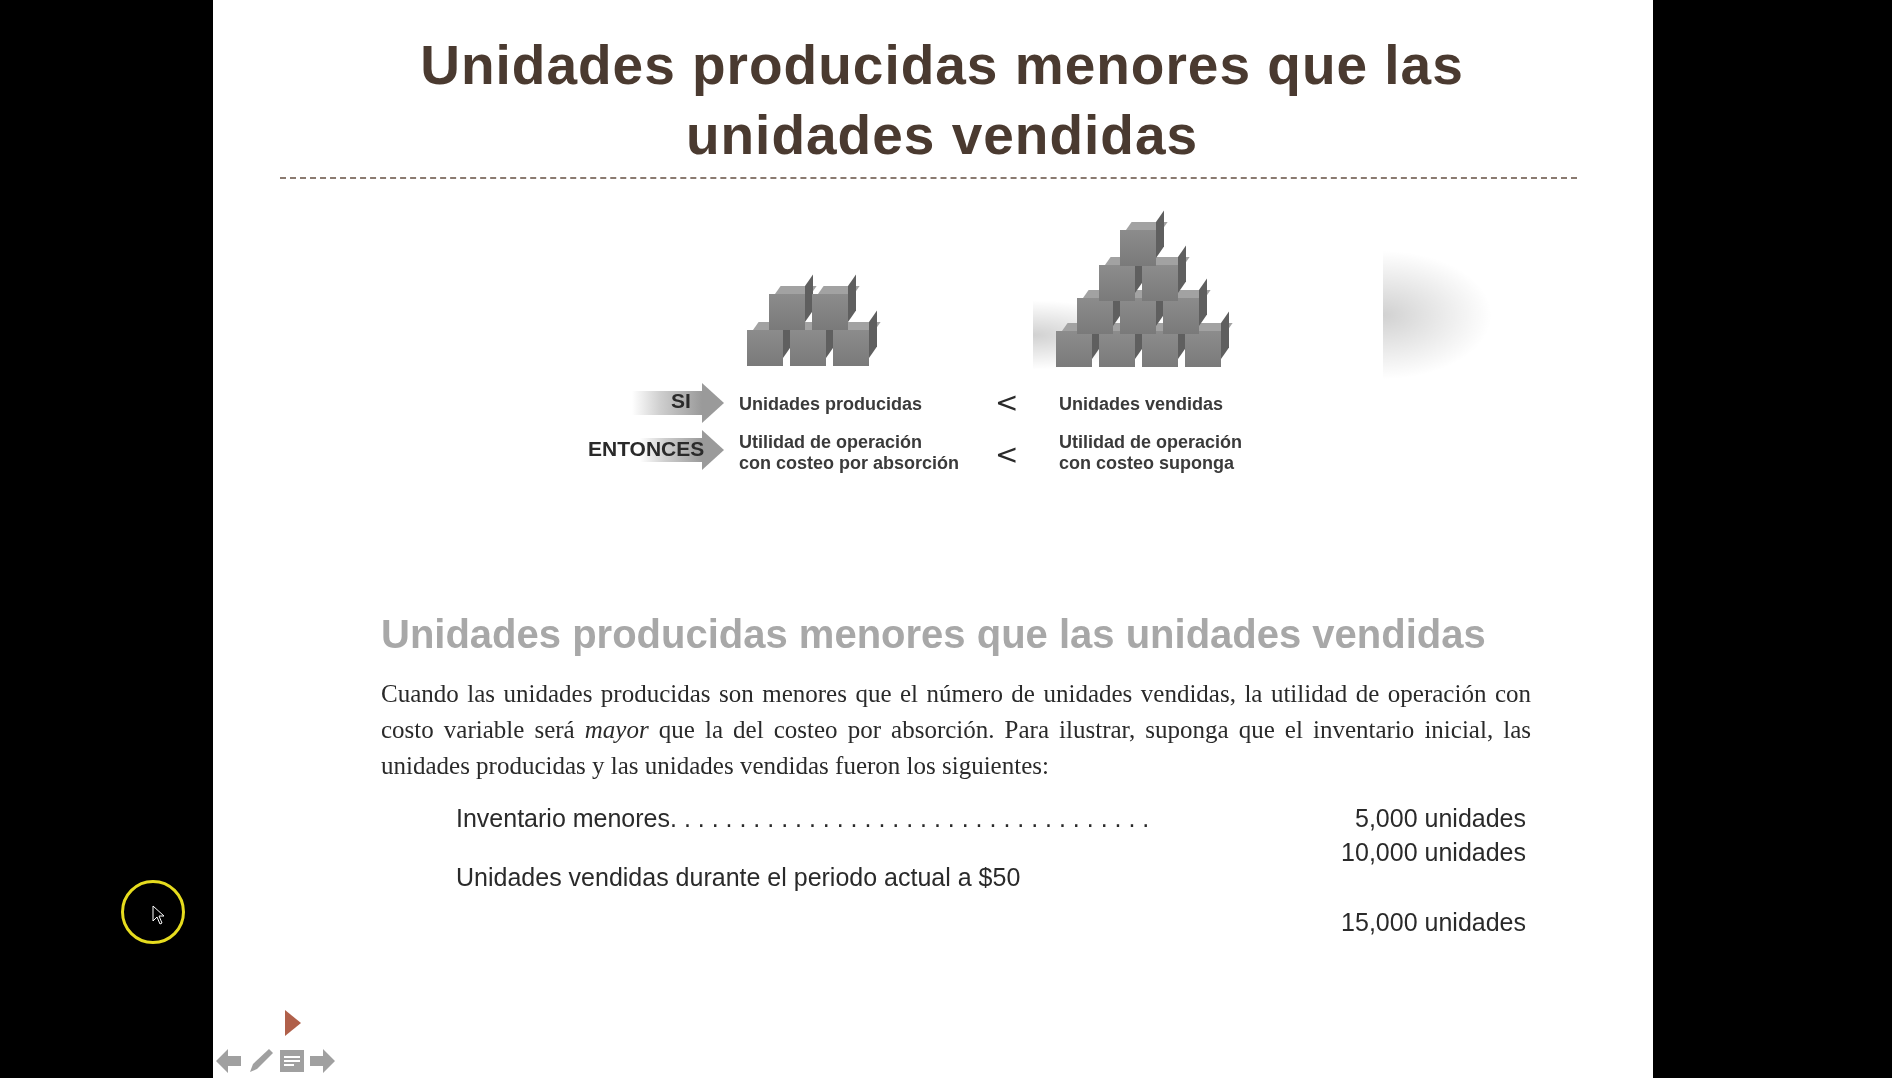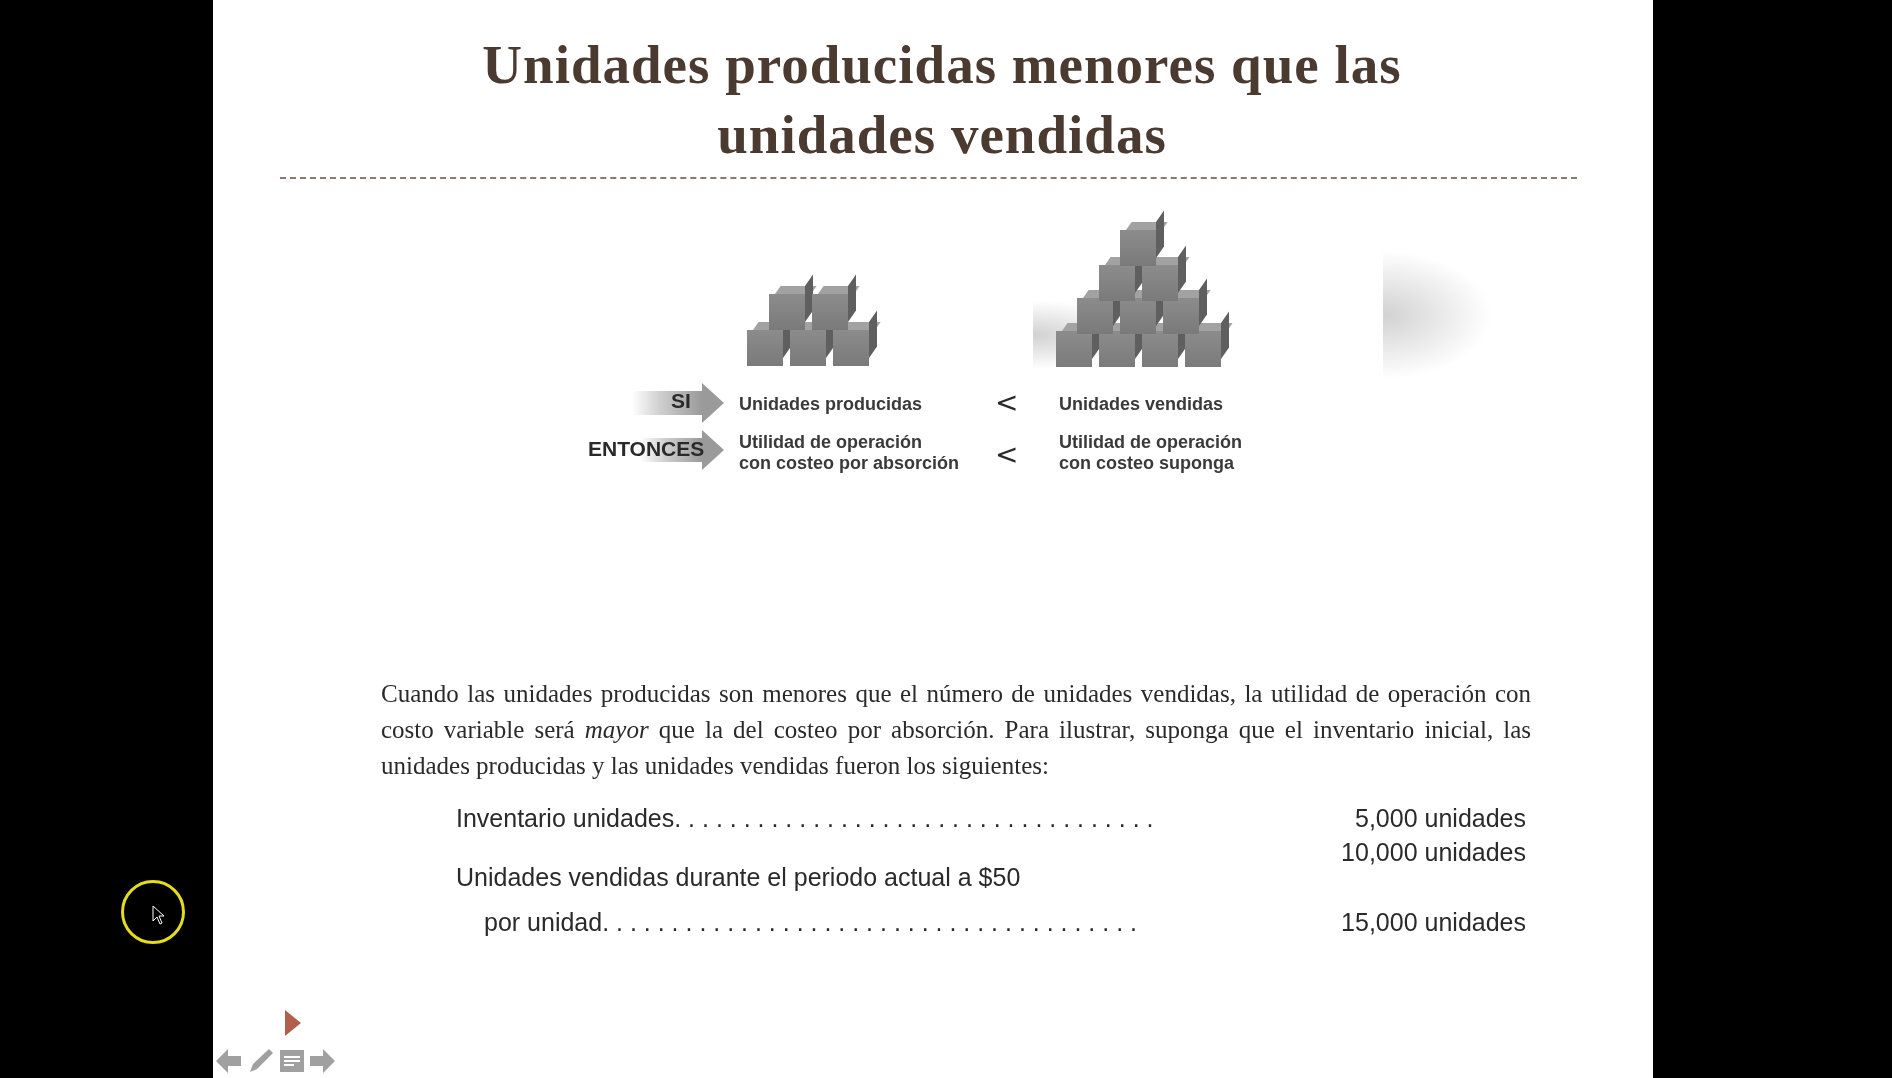--- a/index.html
+++ b/index.html
@@ -1,18 +1,18 @@
 <!DOCTYPE html>
 <html><head>
 <meta charset="utf-8">
 <style>
   html, body { margin:0; padding:0; }
   body { width:1892px; height:1078px; background:#000; position:relative; overflow:hidden; font-family:"Liberation Sans", sans-serif; }
   .slide { position:absolute; left:213px; top:0; width:1440px; height:1078px; background:#fff; }
-  .title { position:absolute; left:0; top:30px; width:1458px; text-align:center; font-family:Liberation Serif, serif; font-weight:bold; font-size:55px; line-height:70px; color:#4a3a30; letter-spacing:1px; }
+  .title { position:absolute; left:0; top:30px; width:1458px; text-align:center; font-family:Liberation Sans, sans-serif; font-weight:bold; font-size:55px; line-height:70px; color:#4a3a30; letter-spacing:1px; }
   .divider { position:absolute; left:67px; top:177px; width:1297px; height:0; border-top:2px dashed #8a7a70; }
 
   .figure { position:absolute; left:0; top:0; width:1720px; height:500px; }
   .cube { position:absolute; width:38px; height:36px; }
   .cube .front { position:absolute; left:0; bottom:0; width:36px; height:36px; background:linear-gradient(180deg,#8c8c8c 0%,#7a7a7a 100%); }
   .cube .top { position:absolute; left:6px; top:-8px; width:36px; height:8px; background:#a2a2a2; transform:skewX(-35deg); transform-origin:bottom left; }
   .cube .side { position:absolute; left:36px; top:-8px; width:8px; height:36px; background:#5f5f5f; transform:skewY(-55deg); transform-origin:top left; }
   .stack-shadow { position:absolute; background:radial-gradient(ellipse at left center, rgba(0,0,0,0.18), rgba(0,0,0,0) 70%); }
 
   .arrow { position:absolute; height:40px; }
@@ -149,37 +149,37 @@
       <div>Utilidad de operación</div>
       <div>con costeo por absorción</div>
     </div>
     <div class="lt" style="left:782px;top:438px;">&lt;</div>
     <div class="fig-text" style="left:846px;top:432px;">
       <div>Utilidad de operación</div>
       <div>con costeo suponga</div>
     </div>
   </div>
 
+  <div class="subhead">Unidades producidas menores que las unidades vendidas</div>
 
   <div class="para"><span>Cuando las unidades producidas son menores que el número de unidades vendidas, la utilidad de operación con costo variable será </span><span class="em">mayor</span><span> que la del costeo por absorción. Para ilustrar, suponga que el inventario inicial, las unidades producidas y las unidades vendidas fueron los siguientes:</span></div>
 
   <div class="table">
     <div class="row" style="top:0px;">
-      <span class="lab">Inventario unidades. . . . . . . . . . . . . . . . . . . . . . . . . . . . . . . . . . .</span>
+      <span class="lab">Inventario menores. . . . . . . . . . . . . . . . . . . . . . . . . . . . . . . . . . .</span>
       <span class="val">5,000 unidades</span>
     </div>
     <div class="row" style="top:34px;">
       <span class="val">10,000 unidades</span>
     </div>
     <div class="row" style="top:59px;">
       <span class="lab">Unidades vendidas durante el periodo actual a $50</span>
       <span class="val"></span>
     </div>
     <div class="row" style="top:104px;">
-      <span class="lab indent">por unidad. . . . . . . . . . . . . . . . . . . . . . . . . . . . . . . . . . . . . . .</span>
       <span class="val">15,000 unidades</span>
     </div>
   </div>
 
   <svg class="ctrl" style="left:70px;top:1008px;" width="20" height="30" viewBox="0 0 20 30">
     <polygon points="2,2 18,15 2,28" fill="#b0604a"></polygon>
   </svg>
   <svg class="ctrl" style="left:3px;top:1049px;" width="26" height="24" viewBox="0 0 26 24">
     <polygon points="0,12 12,0 12,7 25,7 25,17 12,17 12,24" fill="#a0a0a0"></polygon>
   </svg>

